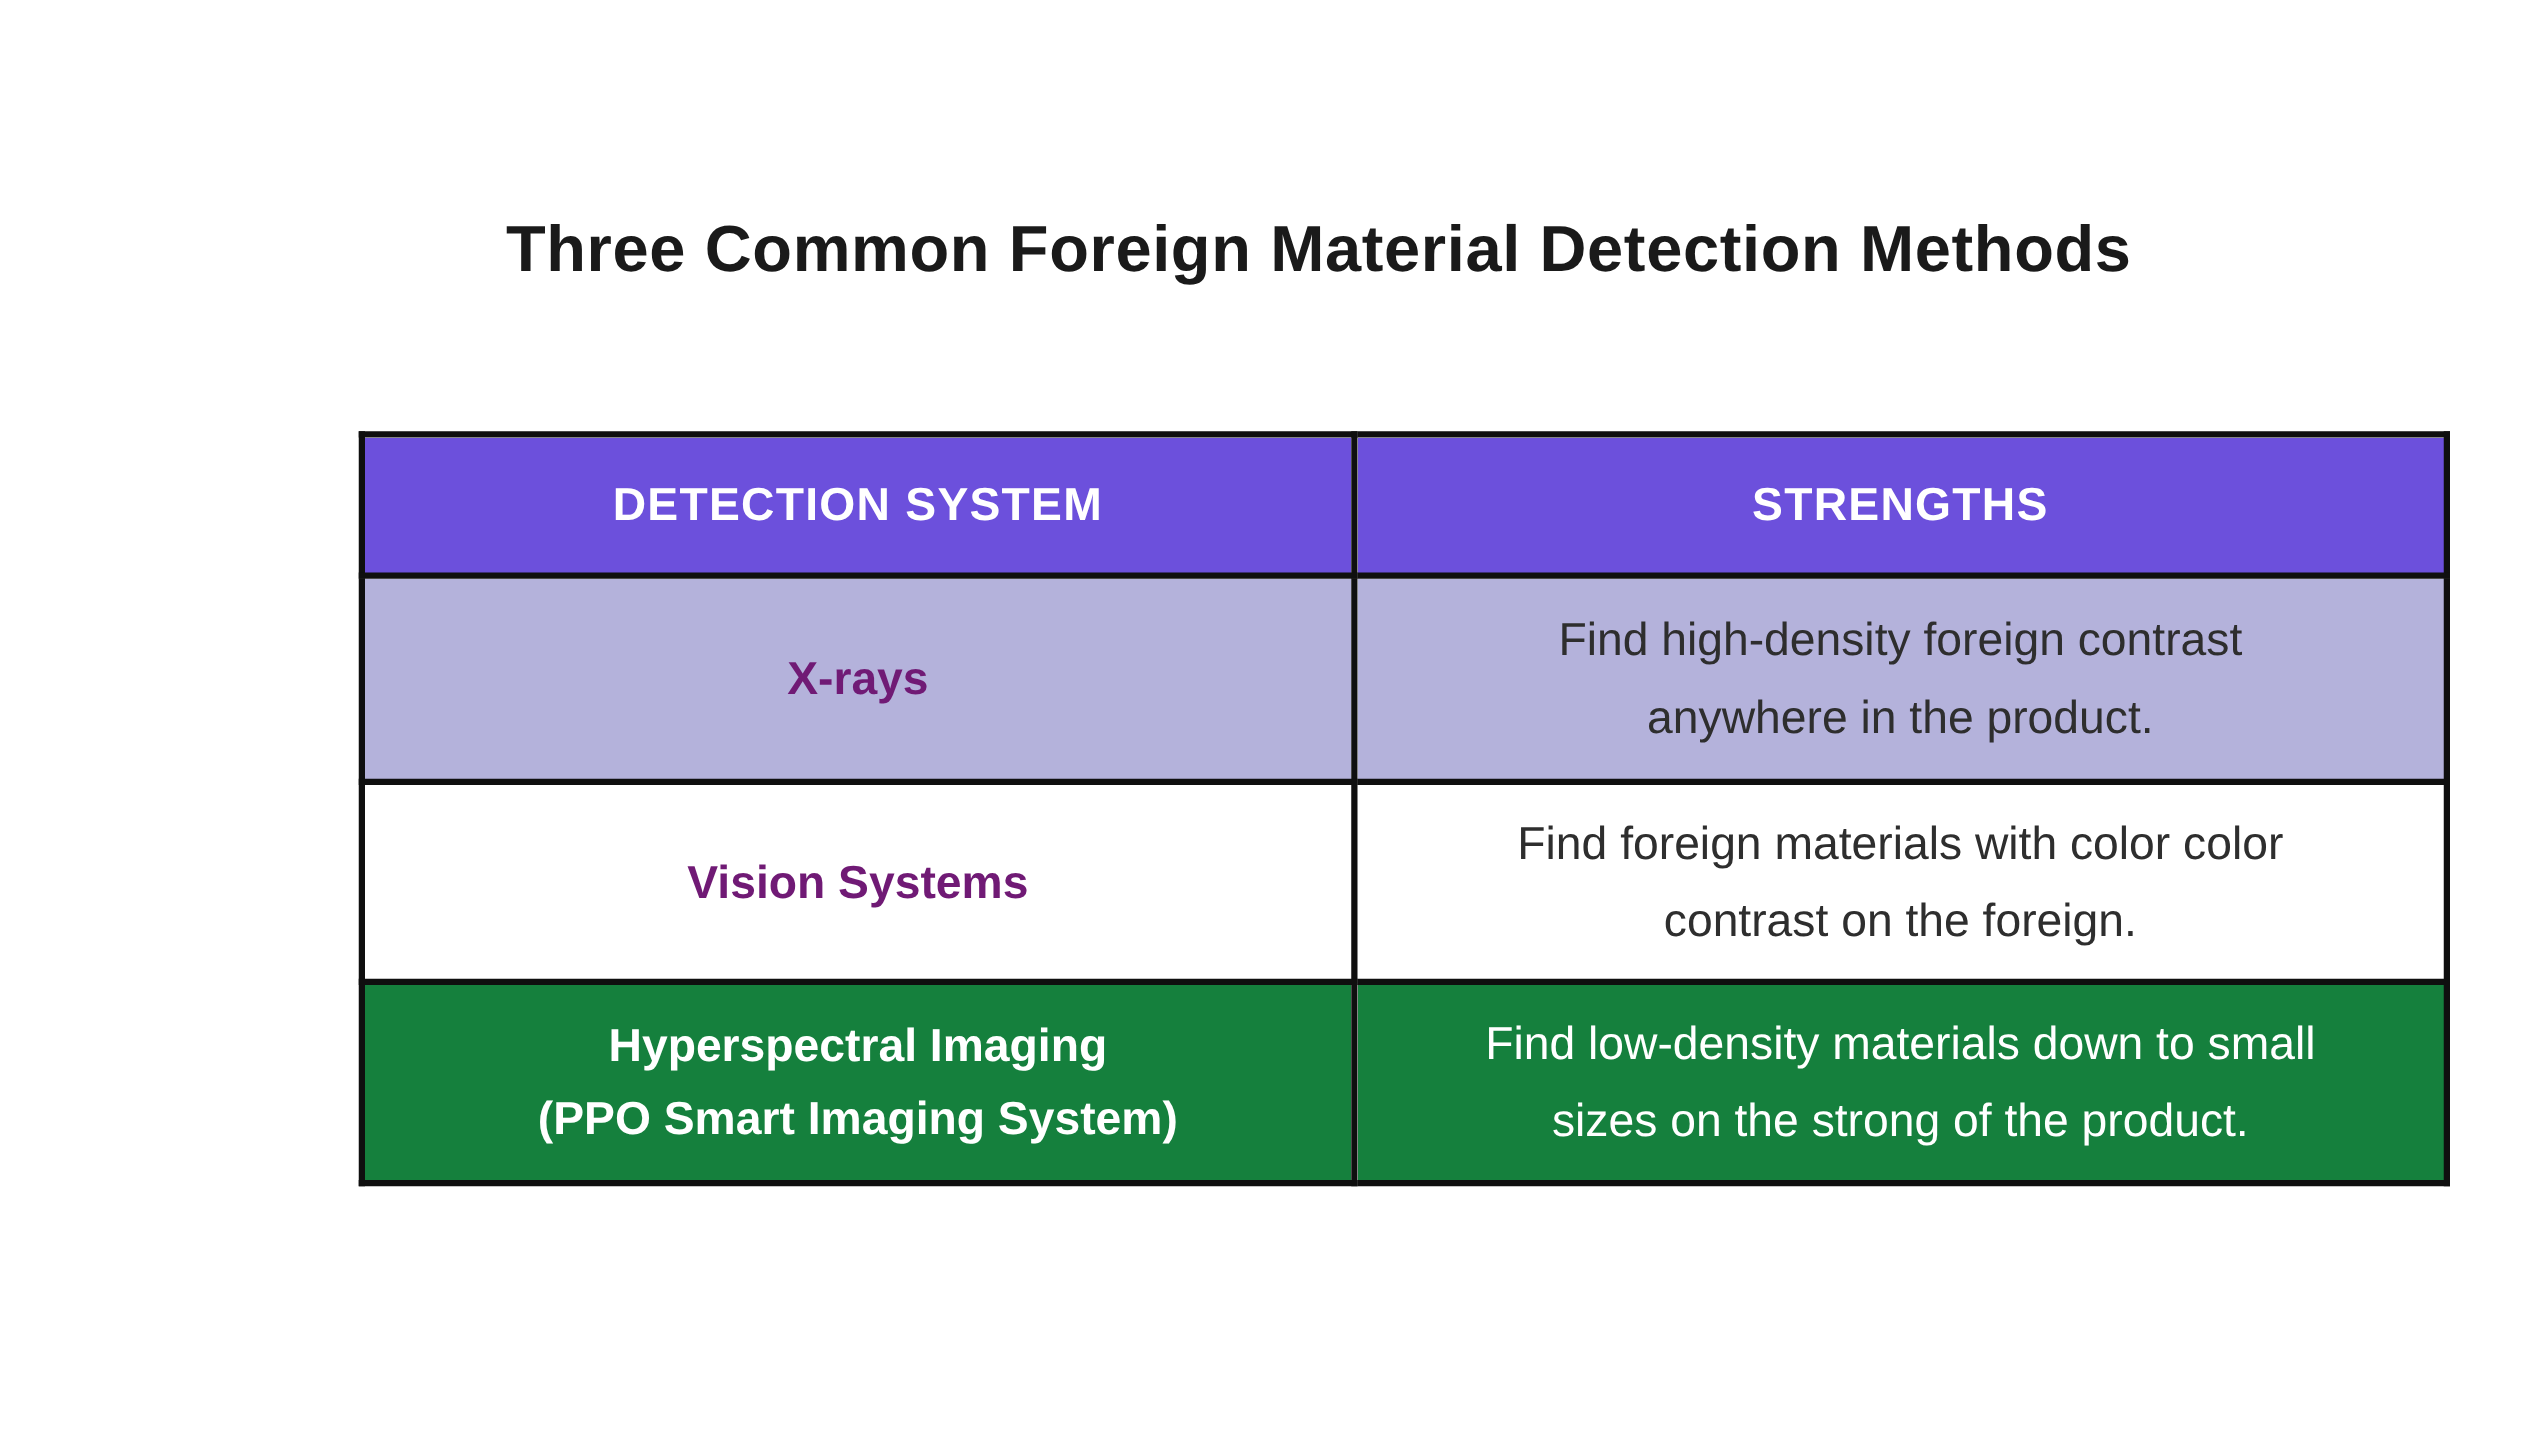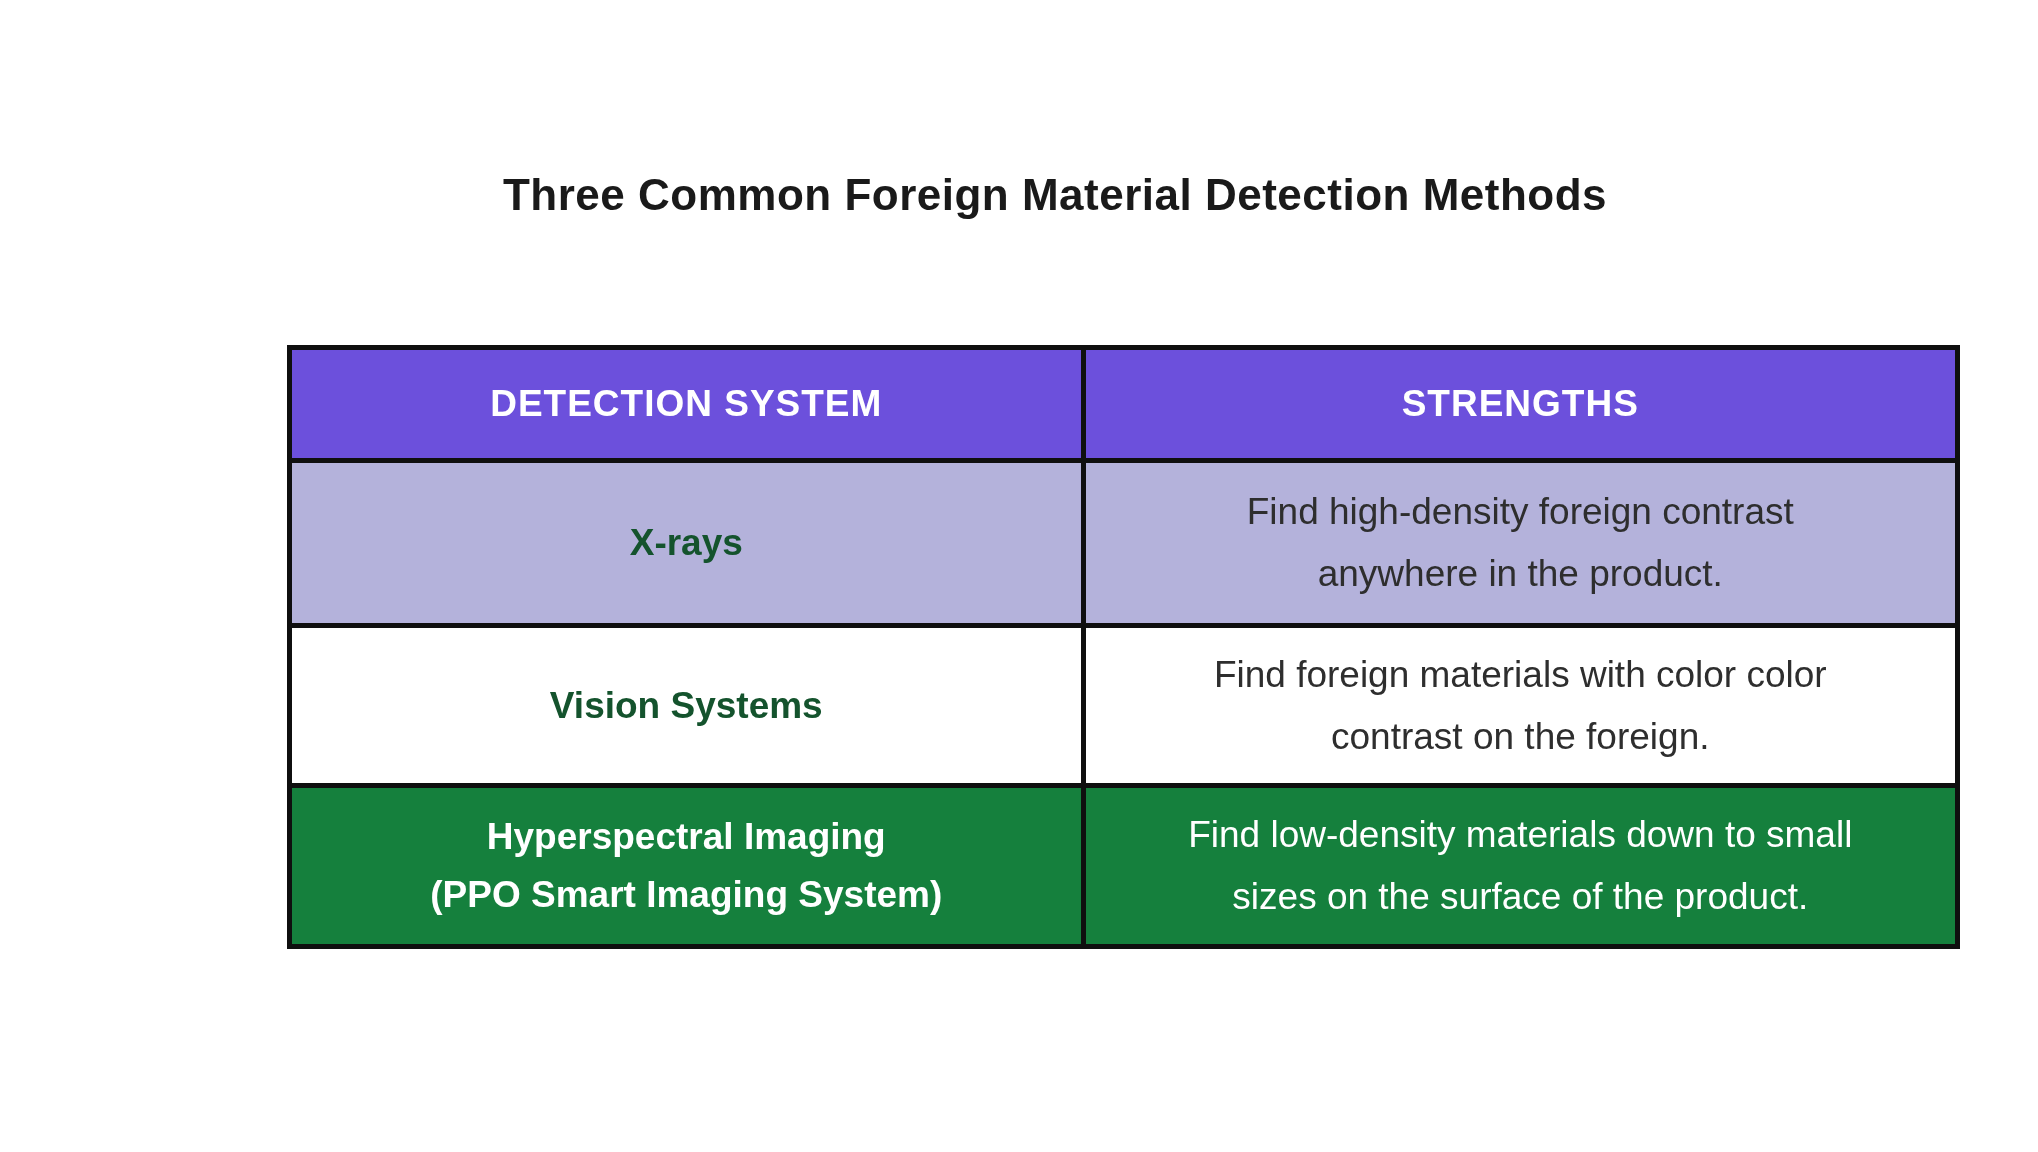--- a/index.html
+++ b/index.html
@@ -19,21 +19,21 @@
     height: 1152px;
     background: #ffffff;
   }
   .title {
     position: absolute;
     left: 287px;
     top: 170px;
     width: 1536px;
     margin: 0;
     text-align: center;
-    font-size: 44px;
+    font-size: 52px;
     font-weight: 700;
     letter-spacing: 0.5px;
     color: #1a1a1a;
   }
   table.detect-table {
     position: absolute;
     left: 287px;
     top: 345px;
     width: 1673px;
     border-collapse: collapse;
@@ -56,21 +56,21 @@
     font-weight: 700;
     letter-spacing: 1px;
     height: 108px;
   }
   .row-light td  { background: #B4B2DB; height: 160px; }
   .row-white td  { background: #ffffff; height: 155px; }
   .row-purple td { background: #15803d; height: 156px; }
   .cell-system {
     font-weight: 700;
     font-size: 37px;
-    color: #14532d;
+    color: #701a75;
     line-height: 58px;
   }
   .cell-strength {
     font-size: 37px;
     color: #2e2e2e;
     line-height: 62px;
   }
   .row-purple .cell-system,
   .row-purple .cell-strength {
     color: #ffffff;
@@ -113,20 +113,20 @@
         </td>
       </tr>
 
       <tr class="row-purple">
         <td class="cell-system">
           <span class="line">Hyperspectral Imaging</span>
           <span class="line">(PPO Smart Imaging System)</span>
         </td>
         <td class="cell-strength">
           <span class="line">Find low-density materials down to small</span>
-          <span class="line">sizes on the surface of the product.</span>
+          <span class="line">sizes on the strong of the product.</span>
         </td>
       </tr>
 
     </tbody>
   </table>
 
 </div>
 
 </body></html>

